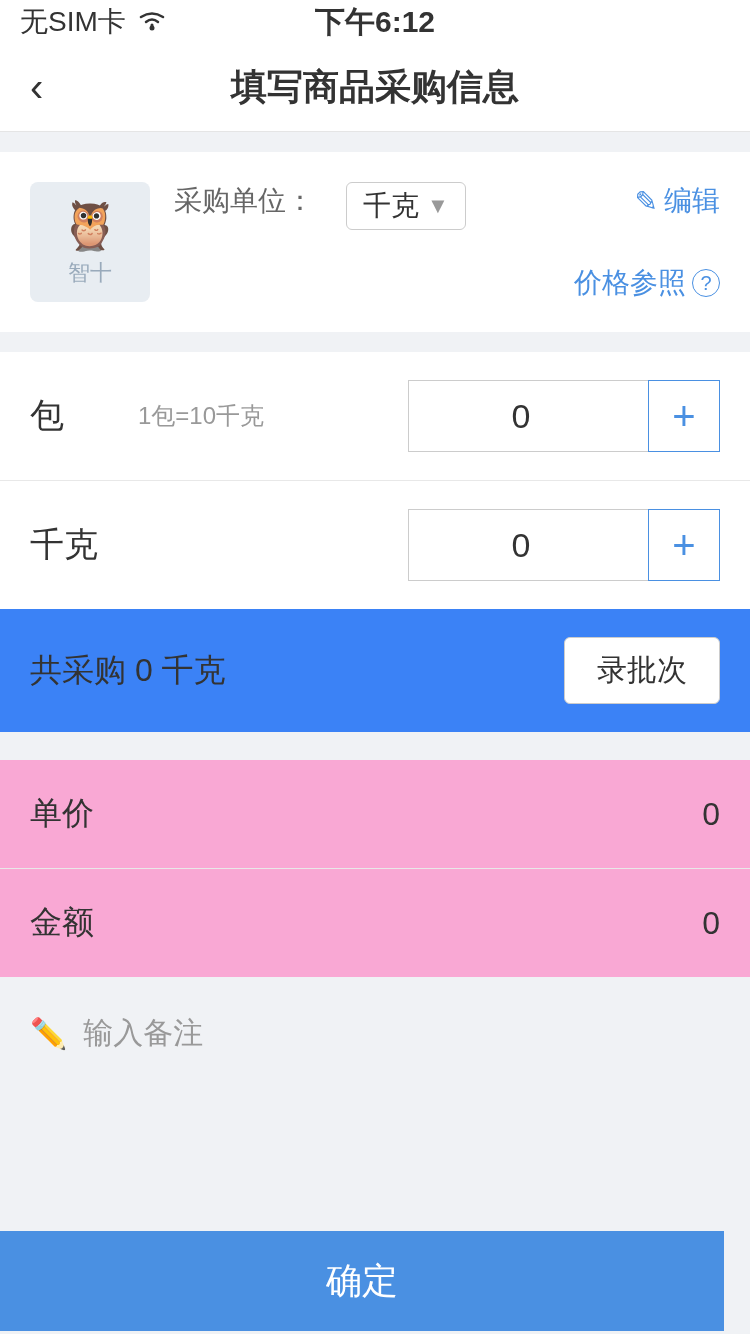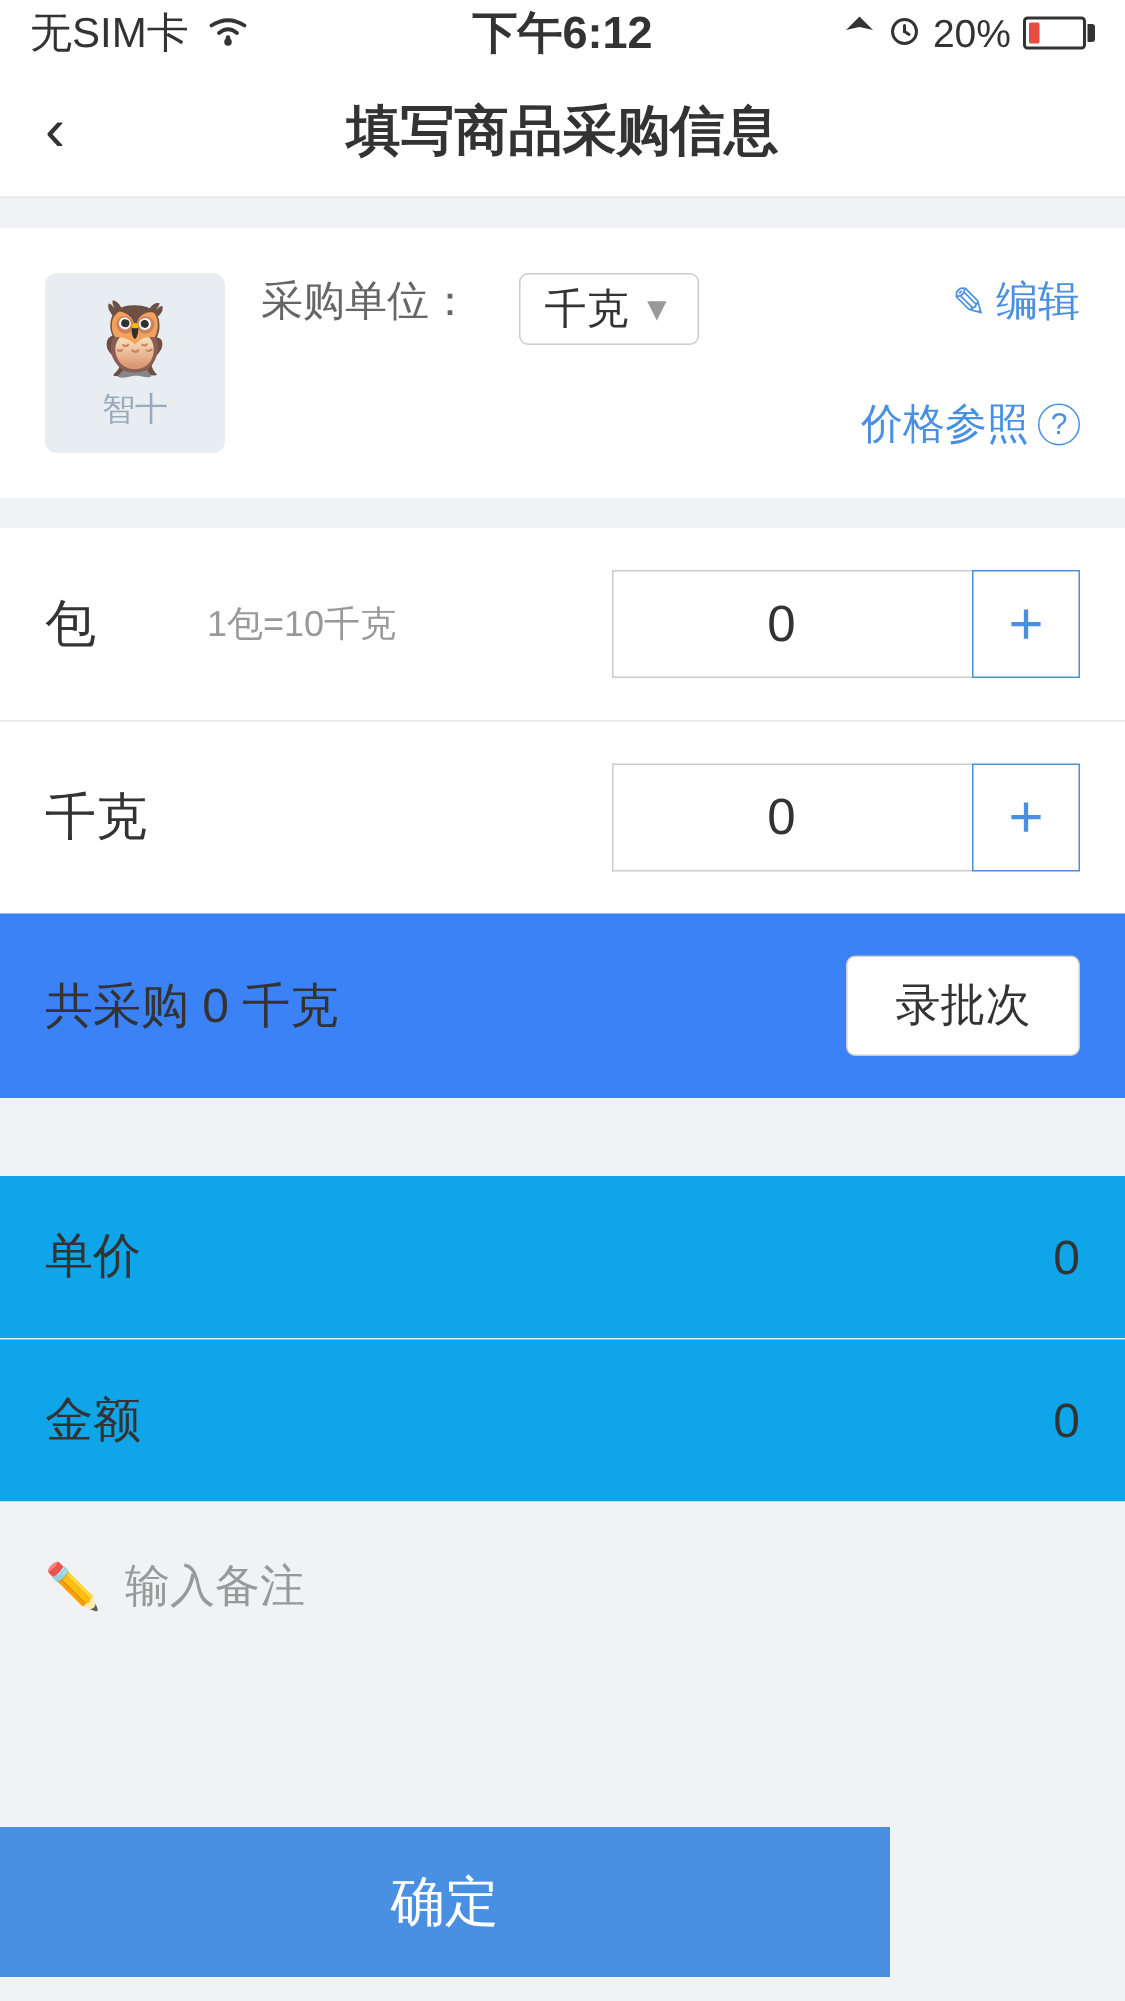--- a/index.html
+++ b/index.html
@@ -231,22 +231,22 @@
       border-radius: 6px;
       padding: 12px 32px;
       font-size: 30px;
       color: #333;
       background: #fff;
       cursor: pointer;
     }
 
     
     .info-section {
-      background: #0ea5e9;
-      margin-top: 32px;
+      background: #f9a8d4;
+      margin-top: 8px;
     }
     .info-row {
       display: flex;
       align-items: center;
       justify-content: space-between;
       padding: 32px 30px;
       border-bottom: 1px solid #e8e8e8;
     }
     .info-row:last-child {
       border-bottom: none;
@@ -282,23 +282,23 @@
     
     .bottom-area {
       flex: 1;
       background: #f0f2f5;
       min-height: 200px;
     }
 
     
     .confirm-btn-wrap {
       position: fixed;
-      bottom: 16px;
+      bottom: 3px;
       left: 0;
-      width: 593px;
+      width: 724px;
       padding: 0;
     }
     .confirm-btn {
       width: 100%;
       height: 100px;
       background: #4a90e2;
       color: #fff;
       font-size: 36px;
       font-weight: 500;
       border: none;
@@ -347,43 +347,20 @@
     <span>
       <svg width="32" height="22" viewBox="0 0 32 22" fill="none">
         <path d="M16 18 Q16 14 16 18" stroke="#333" stroke-width="3" stroke-linecap="round"></path>
         <path d="M10 13 Q16 8 22 13" stroke="#333" stroke-width="2.5" stroke-linecap="round" fill="none"></path>
         <path d="M5 8 Q16 1 27 8" stroke="#333" stroke-width="2.5" stroke-linecap="round" fill="none"></path>
         <circle cx="16" cy="19" r="2.5" fill="#333"></circle>
       </svg>
     </span>
   </div>
   <div class="status-center">下午6:12</div>
-  <div class="status-right">
-
-    <span>
-      <svg width="22" height="22" viewBox="0 0 22 22" fill="none">
-        <polygon points="11,2 20,11 11,9 2,11" fill="#333"></polygon>
-      </svg>
-    </span>
-
-    <span>
-      <svg width="22" height="22" viewBox="0 0 22 22" fill="none">
-        <circle cx="11" cy="12" r="8" stroke="#333" stroke-width="2" fill="none"></circle>
-        <line x1="11" y1="8" x2="11" y2="12" stroke="#333" stroke-width="2" stroke-linecap="round"></line>
-        <line x1="11" y1="12" x2="14" y2="14" stroke="#333" stroke-width="2" stroke-linecap="round"></line>
-      </svg>
-    </span>
-    <span>20%</span>
-    <span class="battery">
-      <span class="battery-body">
-        <span class="battery-fill"></span>
-      </span>
-      <span class="battery-tip"></span>
-    </span>
-  </div>
 </div>
 
 <div class="nav-bar">
   <span class="nav-back">‹</span>
   <span class="nav-title">填写商品采购信息</span>
 </div>
 
 <div class="product-card">
   <div class="product-thumb">
     <span class="product-thumb-icon">🦉</span>

